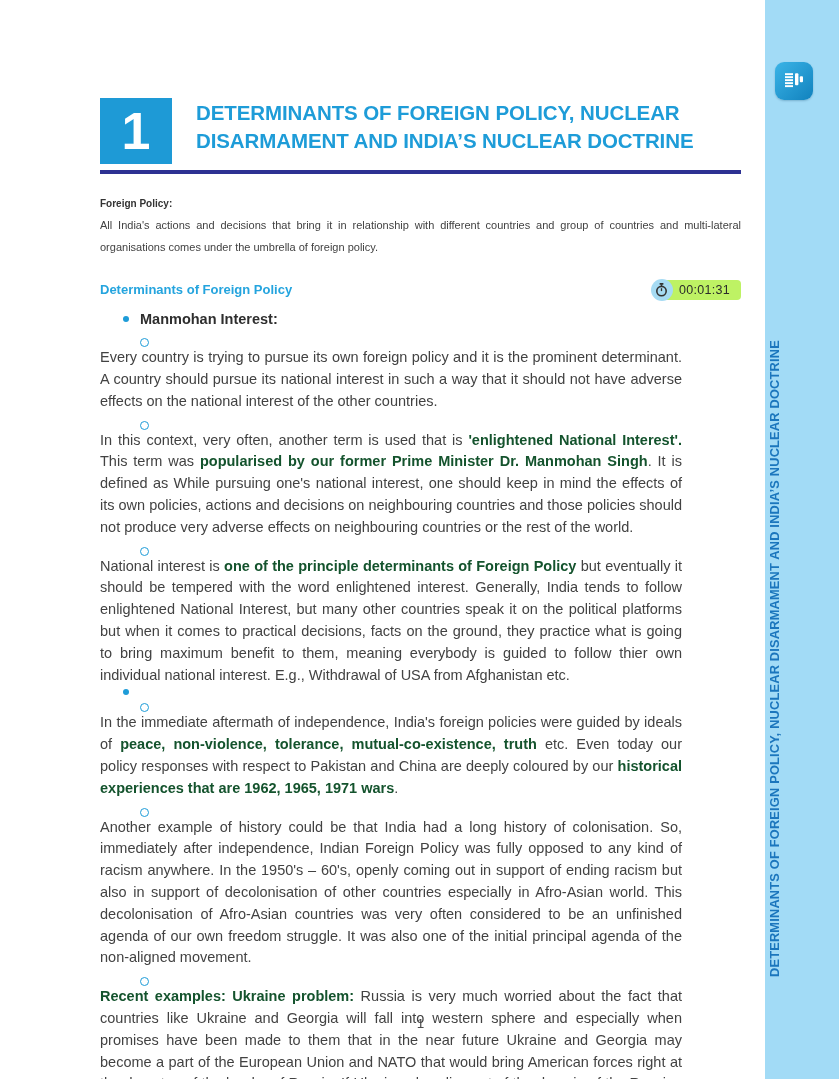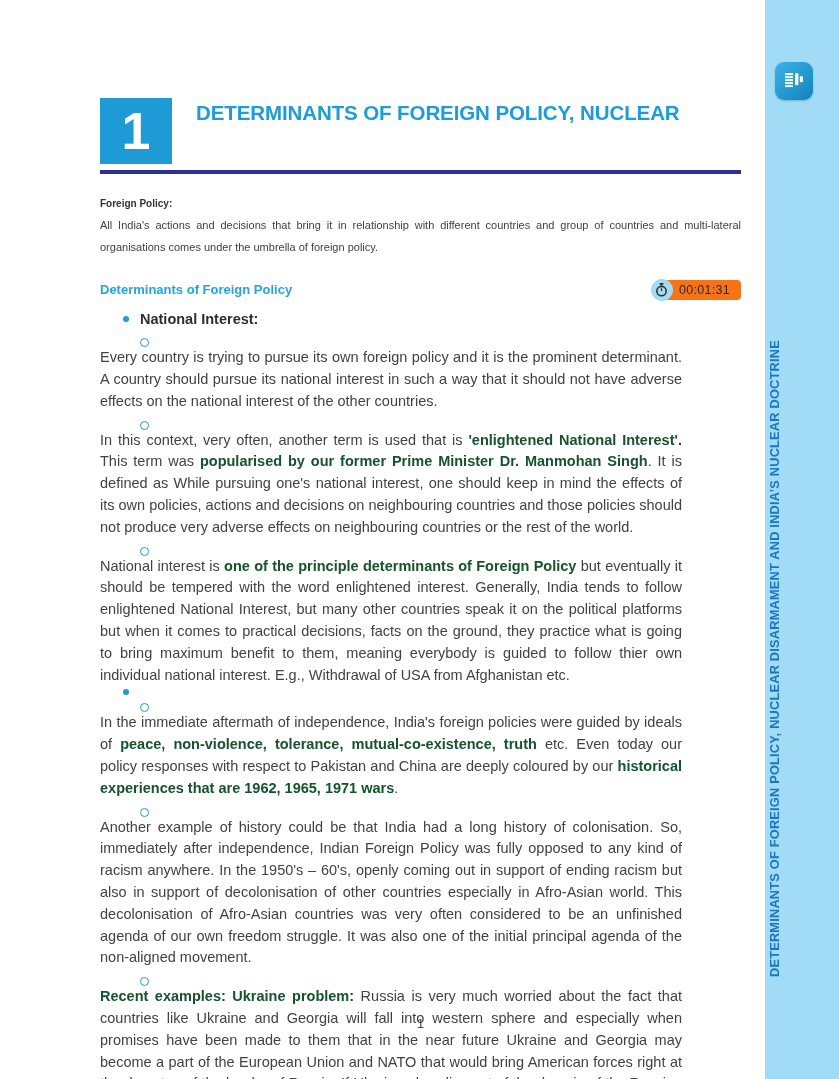--- a/index.html
+++ b/index.html
@@ -25,21 +25,21 @@
   .intro-text { margin:1px 0 12px 0; font-size:11px; line-height:21.6px; color:#424242; text-align:justify; }
 
   .section-row { margin-top:21px; display:flex; justify-content:space-between; align-items:center; }
   .section-heading { color:#24A4DE; font-weight:bold; font-size:13px; line-height:20px; }
   .timer { display:flex; align-items:center; cursor:pointer; }
   .timer-icon-circle {
     position:relative; z-index:2; flex:none; width:22px; height:22px; border-radius:50%;
     background:#A6DBF3; display:flex; align-items:center; justify-content:center;
   }
   .timer-pill {
-    margin-left:-12px; background:#f97316; border-radius:4px; height:20px; line-height:20px;
+    margin-left:-12px; background:#bef264; border-radius:4px; height:20px; line-height:20px;
     padding:0 11px 0 18px; font-size:12.5px; color:#2b2b2b; letter-spacing:0.3px;
   }
 
   .bullet-list { margin-top:7px; }
   .l1 { display:flex; align-items:center; margin-top:3px; }
   .dot { flex:none; width:6px; height:6px; border-radius:50%; background:#1E9CD8; margin-left:23px; margin-right:11px; }
   .l1t { font-weight:bold; color:#2e2e2e; font-size:14.5px; line-height:22px; }
   .l2 { display:flex; margin-top:1px;flex-direction:column; }
   .circ {
     flex:none; width:7px; height:7px; border:1.6px solid #1E9CD8; border-radius:50%;
@@ -74,20 +74,21 @@
 <div class="page">
 
   <div class="main">
 
     <div class="chapter-header">
       <div class="chapter-box">
         <span>1</span>
       </div>
       <div class="chapter-title">
         <div>DETERMINANTS OF FOREIGN POLICY, NUCLEAR</div>
+        <div>DISARMAMENT AND INDIA’S NUCLEAR DOCTRINE</div>
       </div>
     </div>
 
     <div class="rule"></div>
 
     <div class="intro-heading">Foreign Policy:</div>
     <p class="intro-text">All India's actions and decisions that bring it in relationship with different countries and group of countries and multi-lateral organisations comes under the umbrella of foreign policy.</p>
 
     <div class="section-row">
       <div class="section-heading">Determinants of Foreign Policy</div>
@@ -100,21 +101,21 @@
             <line x1="6.5" y1="8.1" x2="6.5" y2="5.2" stroke="#333333" stroke-width="1.3"></line>
           </svg>
         </span>
         <span class="timer-pill">00:01:31</span>
       </div>
     </div>
 
     <div class="bullet-list">
         <div class="l1">
           <span class="dot"></span>
-          <span class="l1t">National Interest:</span>
+          <span class="l1t">Manmohan Interest:</span>
         </div>
         <div class="l2">
           <span class="circ"></span>
           <p class="l2p"><span>Every country is trying to pursue its own foreign policy and it is the prominent determinant. A country should pursue its national interest in such a way that it should not have adverse effects on the national interest of the other countries.</span></p>
         </div>
         <div class="l2">
           <span class="circ"></span>
           <p class="l2p"><span>In this context, very often, another term is used that is </span><span class="b">'enlightened National Interest'.</span><span> This term was </span><span class="b">popularised by our former Prime Minister Dr. Manmohan Singh</span><span>. It is defined as While pursuing one's national interest, one should keep in mind the effects of its own policies, actions and decisions on neighbouring countries and those policies should not produce very adverse effects on neighbouring countries or the rest of the world.</span></p>
         </div>
         <div class="l2">

